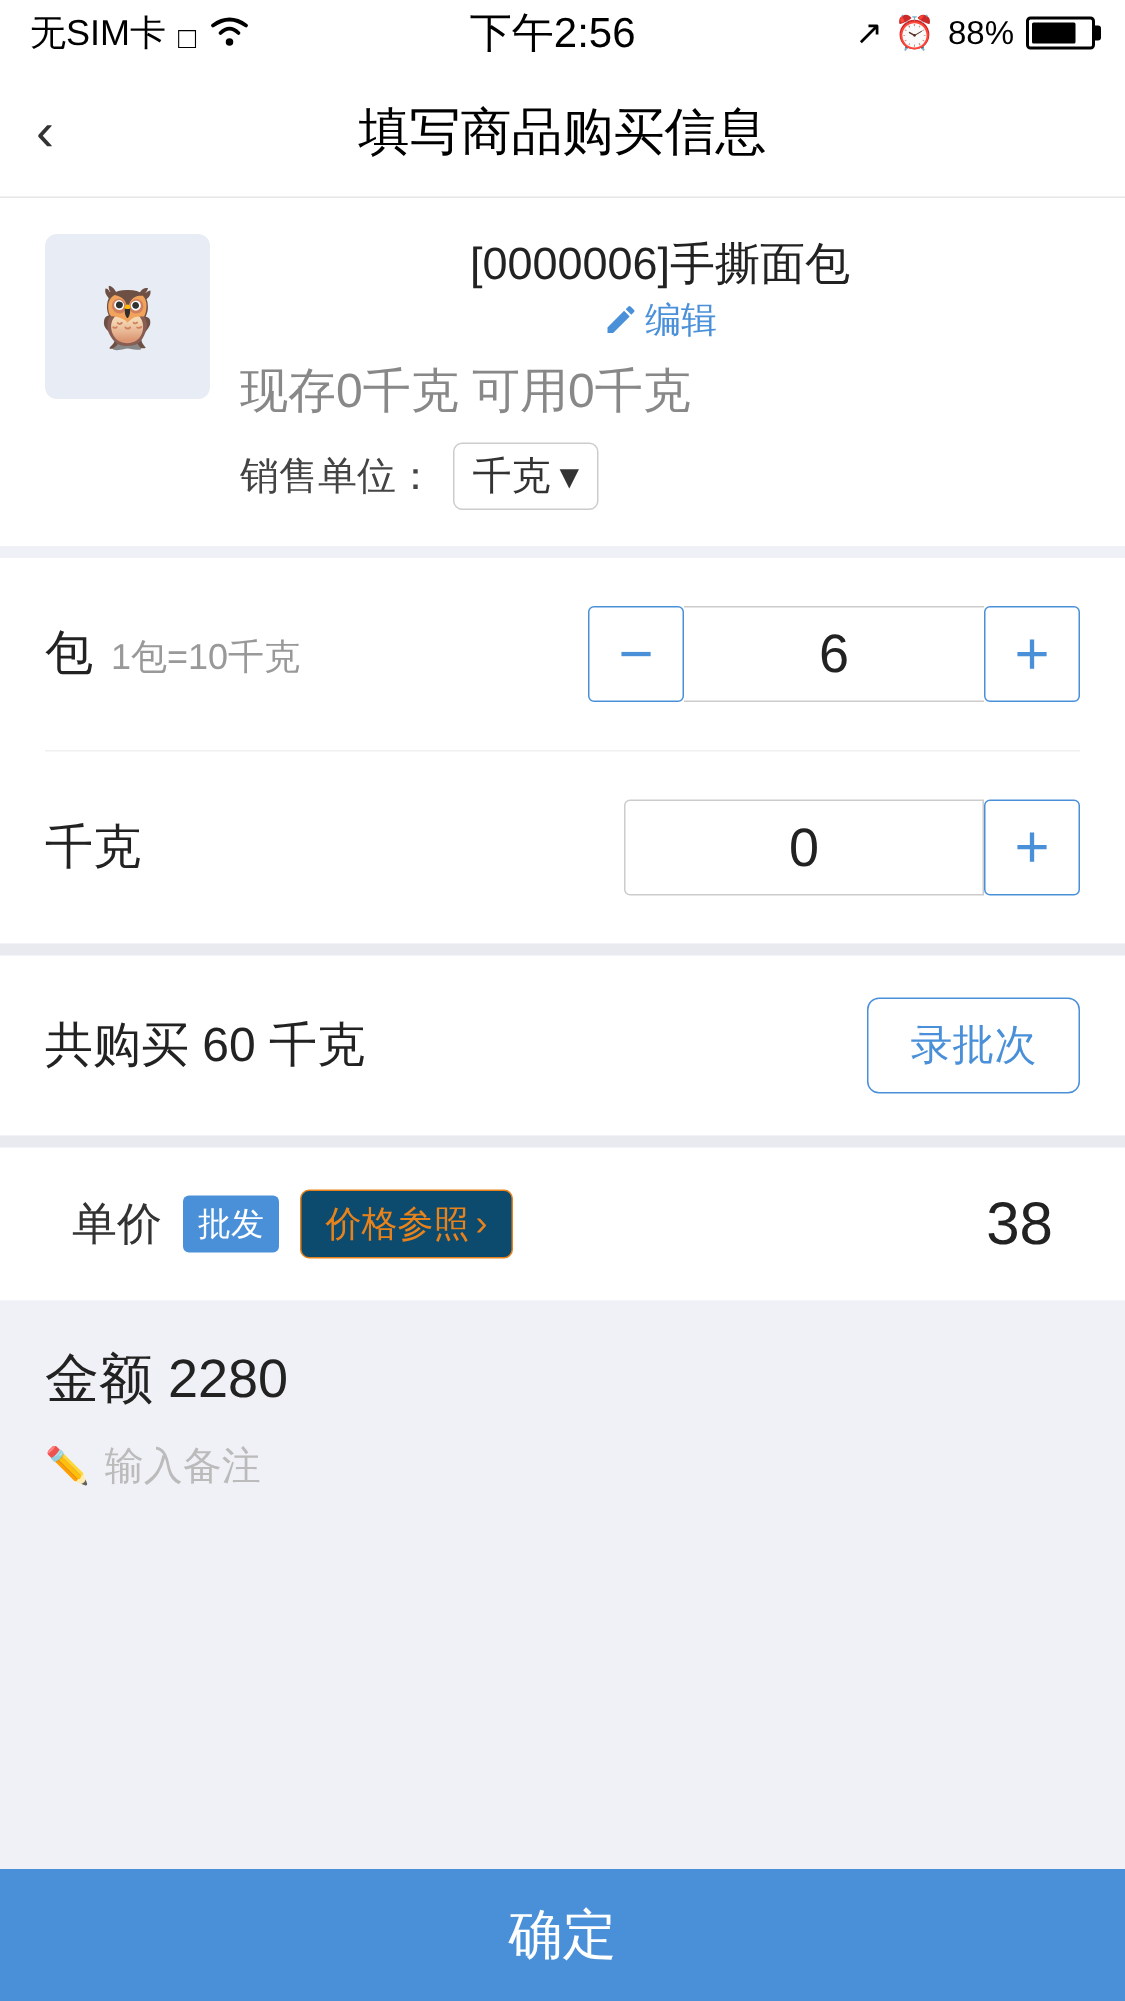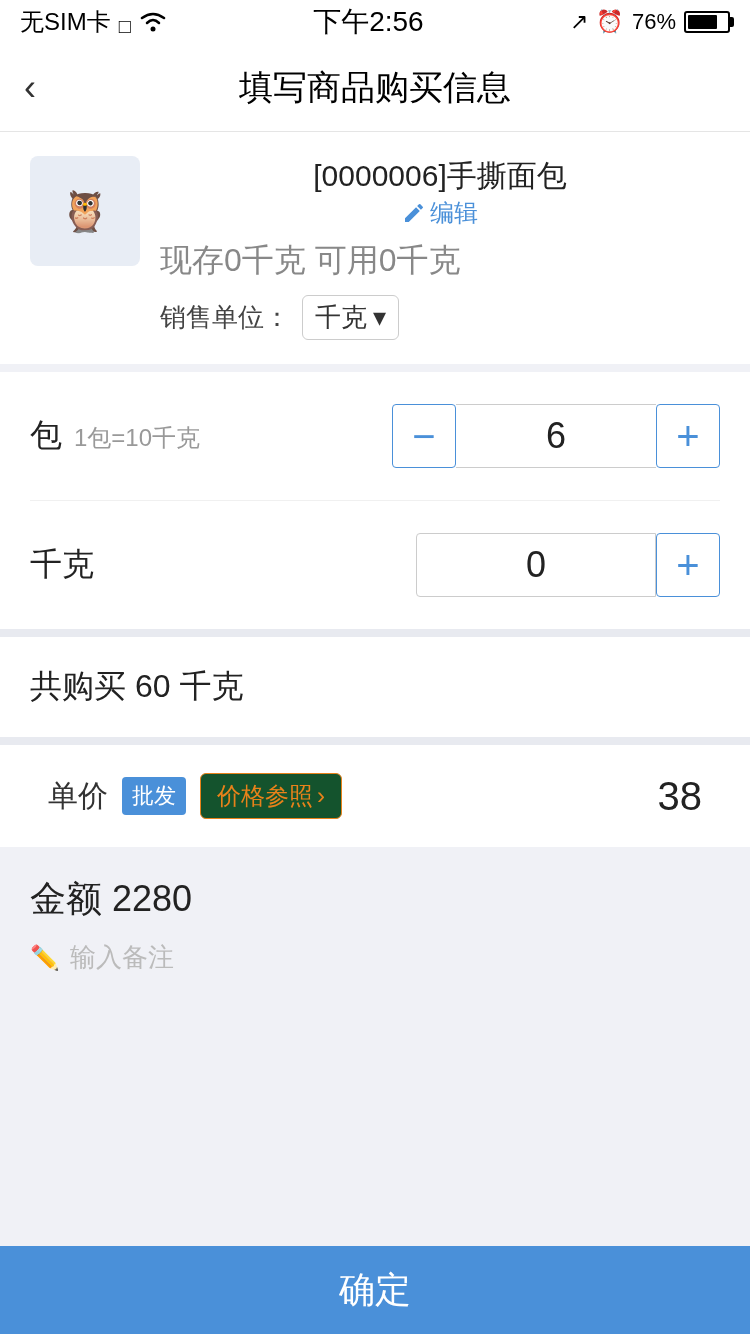--- a/index.html
+++ b/index.html
@@ -279,21 +279,21 @@
       font-size: 22px;
       padding: 4px 10px;
       border-radius: 4px;
     }
     .price-ref-btn {
       border: 1px solid #e8821a;
       border-radius: 6px;
       padding: 6px 16px;
       font-size: 24px;
       color: #e8821a;
-      background: #14532d;
+      background: #0c4a6e;
       display: flex;
       align-items: center;
       gap: 4px;
       cursor: pointer;
     }
     .price-value {
       font-size: 40px;
       color: #222;
       font-weight: 400;
     }
@@ -359,21 +359,21 @@
         <circle cx="14" cy="19" r="2.5" fill="#000"></circle>
         <path d="M8 13 Q14 7 20 13" stroke="#000" stroke-width="2.5" fill="none" stroke-linecap="round"></path>
         <path d="M3 8 Q14 0 25 8" stroke="#000" stroke-width="2.5" fill="none" stroke-linecap="round"></path>
       </svg>
     </span>
   </div>
   <div class="status-bar-center">下午2:56</div>
   <div class="status-bar-right">
     <span>↗</span>
     <span>⏰</span>
-    <span>76%</span>
+    <span>88%</span>
     <div class="battery-icon">
       <div class="battery-fill"></div>
     </div>
   </div>
 </div>
 
 <div class="nav-bar">
   <span class="nav-back">‹</span>
   <span class="nav-title">填写商品购买信息</span>
 </div>
@@ -423,20 +423,21 @@
     </div>
     <div class="quantity-controls">
       <input class="qty-input-no-minus" type="text" value="0" style="">
       <div class="qty-btn qty-btn-right">+</div>
     </div>
   </div>
 </div>
 
 <div class="total-row">
   <span class="total-text">共购买 60 千克</span>
+  <button class="batch-btn">录批次</button>
 </div>
 
 <div class="price-section">
   <div class="price-left">
     <span class="price-label">单价</span>
     <span class="price-tag-batch">批发</span>
     <div class="price-ref-btn">
       <span>价格参照</span>
       <span>›</span>
     </div>

